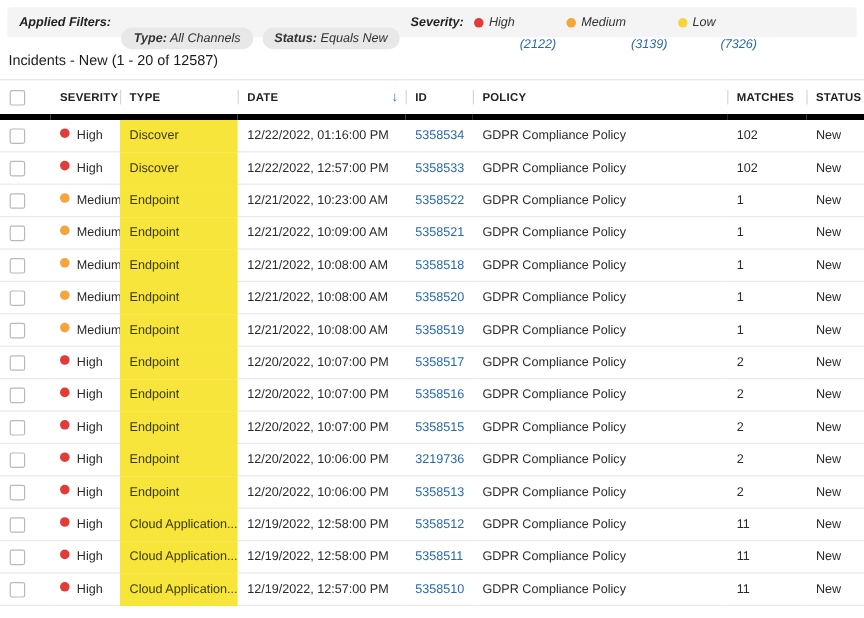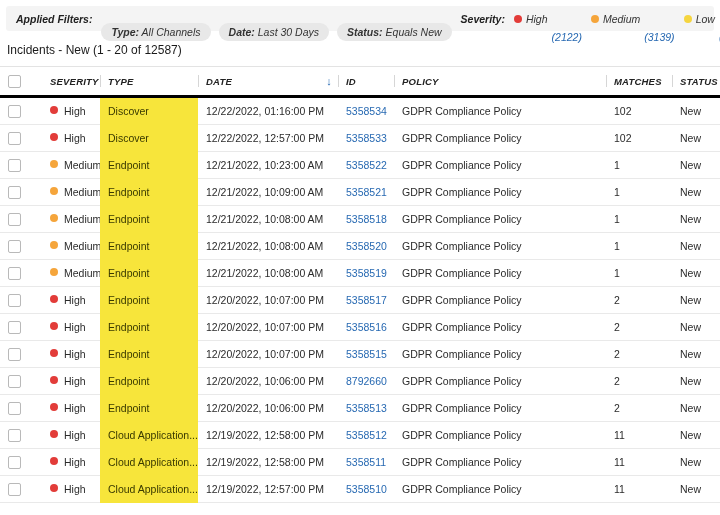--- a/index.html
+++ b/index.html
@@ -31,22 +31,22 @@
   .page-title {
     font-weight: normal; font-size: 12px; color: #1a1a1a;
     margin: 12px 0 9px 7px;
   }
   
   table { width: 720px; border-collapse: separate; border-spacing: 0; table-layout: fixed; }
   th {
     font-size: 9.5px; font-weight: bold; text-transform: uppercase;
     letter-spacing: 0.2px; text-align: left; color: #222;
     padding: 8px 8px 7px;
-    border-top: 1px solid #e3e3e3; border-bottom: 3px solid #000000;
-    position: relative; white-space: nowrap; font-style: italic;
+    border-top: 1px solid #e3e3e3; border-bottom: 5px solid #000000;
+    position: relative; white-space: nowrap;
   }
   th.sep::before {
     content: ""; position: absolute; left: 0; top: 50%;
     transform: translateY(-50%); width: 1px; height: 12px; background: #d6d6d6;
   }
   .sort-icon {
     position: absolute; right: 6px; top: 50%; transform: translateY(-50%);
     color: var(--accent); font-size: 11px; font-weight: bold;
   }
   td {
@@ -65,21 +65,20 @@
   .count { cursor: pointer; margin-top: 37px; }
 </style>
 </head>
 <body>
 
 <div class="filter-bar">
   <span class="filter-label">Applied Filters:</span>
   <div class="chips">
   <span class="chip"><b>Type:</b> <span>All Channels</span></span>
 
-  <span class="chip"><b>Date:</b> <span>Last 30 Days</span></span>
 
   <span class="chip"><b>Status:</b> <span>Equals New</span></span>
 </div>
   <span class="filter-label">Severity:</span>
   <div class="sev-group">
   <span class="sev-item">
     <span class="dot" style="background: rgb(226, 60, 57);"></span>
     <span>High</span>
     <span class="count" style="color: rgb(39, 105, 178);">(2122)</span>
   </span>
@@ -236,21 +235,21 @@
     <td>GDPR Compliance Policy</td>
     <td>2</td>
     <td>New</td>
   </tr>
 
   <tr>
     <td><span class="checkbox"></span></td>
     <td><span class="dot" style="background: rgb(226, 60, 57);"></span><span>High</span></td>
     <td class="type-cell">Endpoint</td>
     <td>12/20/2022, 10:06:00 PM</td>
-    <td><a class="id-link">8792660</a></td>
+    <td><a class="id-link">3219736</a></td>
     <td>GDPR Compliance Policy</td>
     <td>2</td>
     <td>New</td>
   </tr>
 
   <tr>
     <td><span class="checkbox"></span></td>
     <td><span class="dot" style="background: rgb(226, 60, 57);"></span><span>High</span></td>
     <td class="type-cell">Endpoint</td>
     <td>12/20/2022, 10:06:00 PM</td>

